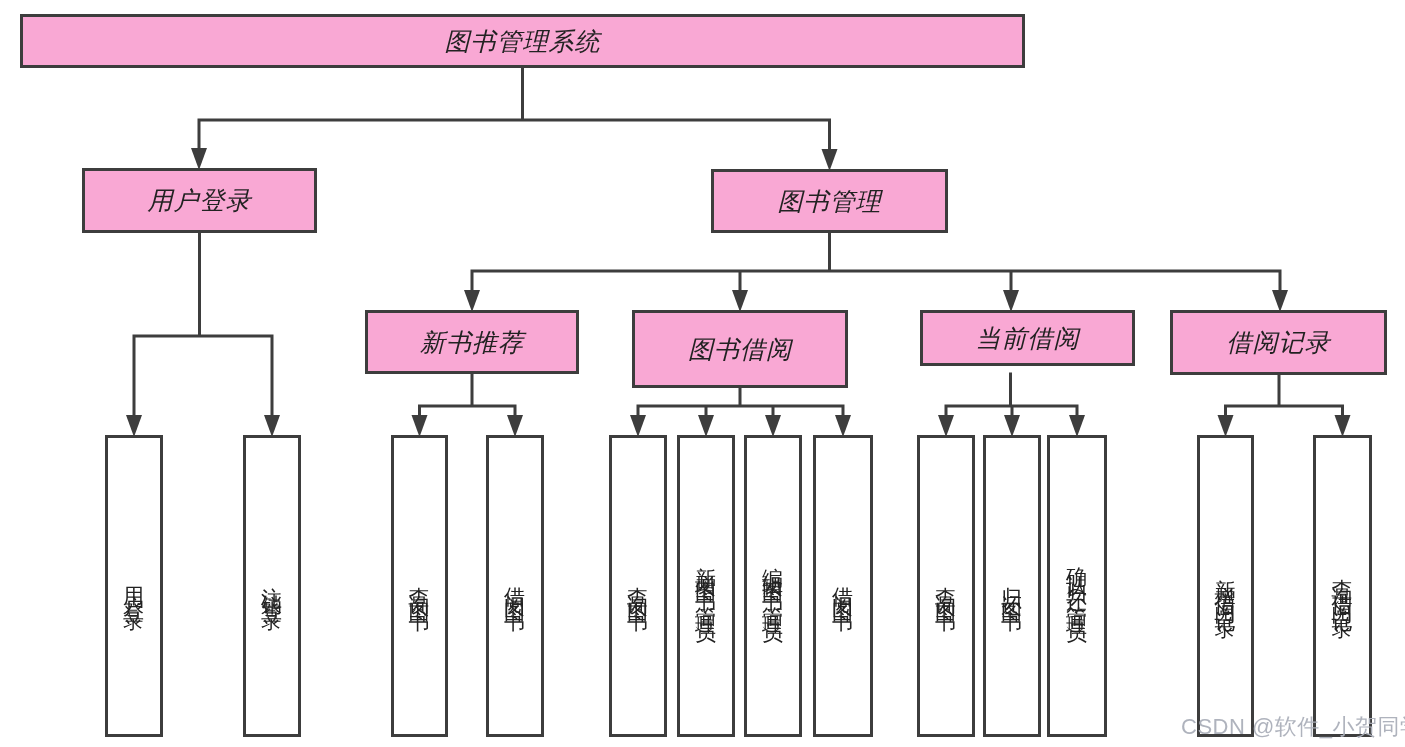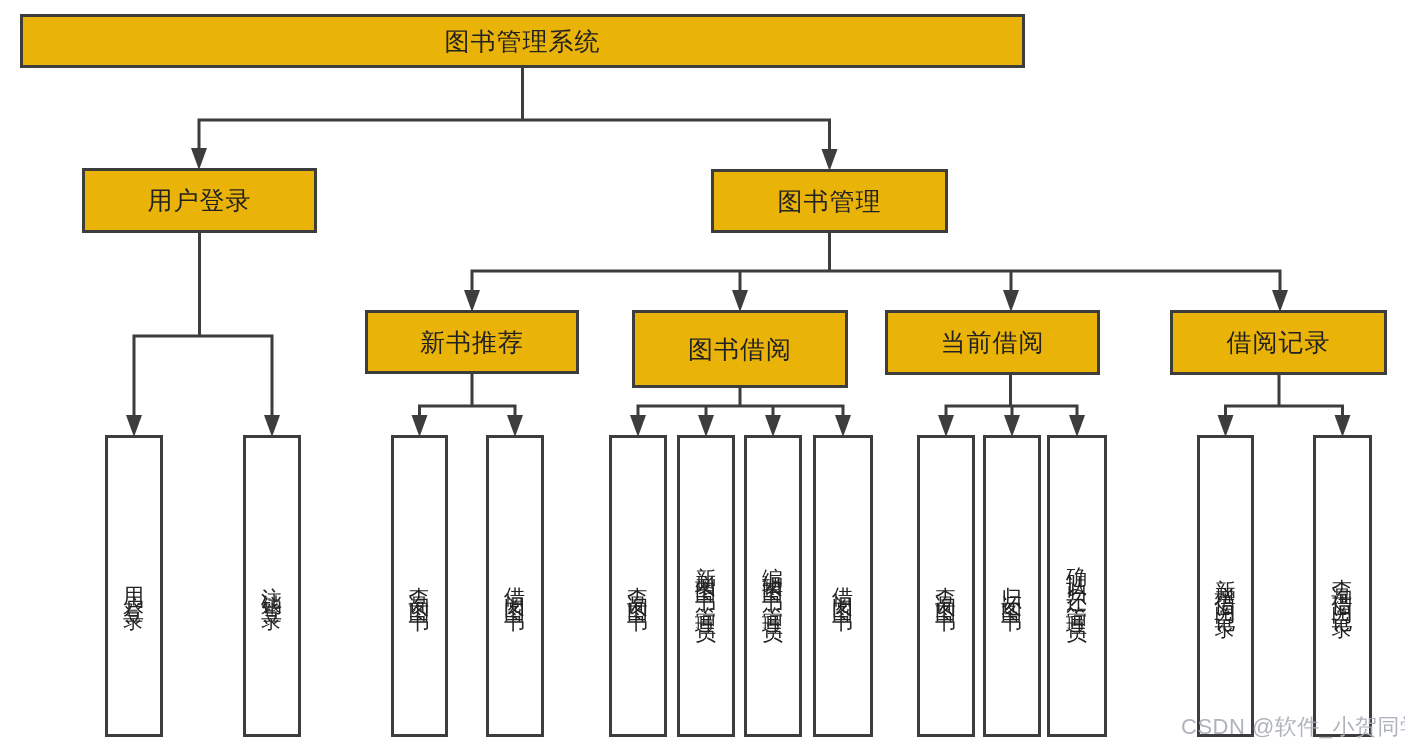--- a/index.html
+++ b/index.html
@@ -1,23 +1,23 @@
 <!DOCTYPE html>
 <html><head>
 <meta charset="utf-8">
 <style>
   html,body{margin:0;padding:0;background:#ffffff;}
   body{font-family:"Liberation Sans",sans-serif;}
   #canvas{position:relative;width:1405px;height:747px;background:#ffffff;overflow:hidden;}
   .wires{position:absolute;left:0;top:0;z-index:1;}
   .hbox{
     position:absolute;z-index:2;box-sizing:border-box;
-    background:#eab308;border:3px solid #3d3d3d;
+    background:#f9a8d4;border:3px solid #3d3d3d;
     display:flex;align-items:center;justify-content:center;
-    font-size:25px;color:#222222;letter-spacing:1px;white-space:nowrap;
+    font-size:25px;color:#222222;letter-spacing:1px;white-space:nowrap;font-style:italic;
   }
   .vbox{
     position:absolute;z-index:2;box-sizing:border-box;
     background:#ffffff;border:3px solid #3d3d3d;
     display:flex;align-items:center;justify-content:center;
     font-size:21px;color:#222222;
   }
   .vbox span{
     writing-mode:vertical-rl;text-orientation:mixed;
     letter-spacing:8px;line-height:1;white-space:nowrap;
@@ -85,21 +85,21 @@
   <div class="hbox" style="left:711px;top:169px;width:237px;height:64px">
     <span>图书管理</span>
   </div>
 
   <div class="hbox" style="left:365px;top:310px;width:214px;height:64px">
     <span>新书推荐</span>
   </div>
   <div class="hbox" style="left:632px;top:310px;width:216px;height:78px">
     <span>图书借阅</span>
   </div>
-  <div class="hbox" style="left:885px;top:310px;width:215px;height:65px">
+  <div class="hbox" style="left:920px;top:310px;width:215px;height:56px">
     <span>当前借阅</span>
   </div>
   <div class="hbox" style="left:1170px;top:310px;width:217px;height:65px">
     <span>借阅记录</span>
   </div>
 
   <div class="vbox" style="left:105px;top:435px;width:58px;height:302px">
     <span>用户登录</span>
   </div>
   <div class="vbox" style="left:243px;top:435px;width:58px;height:302px">

